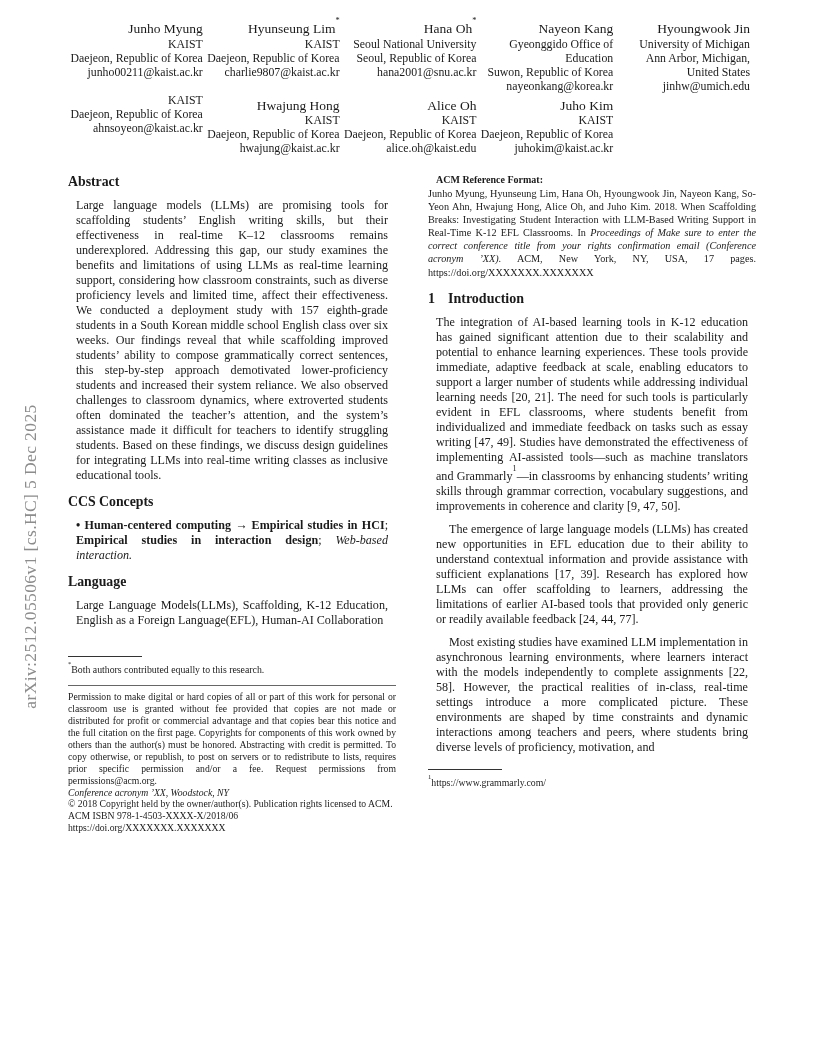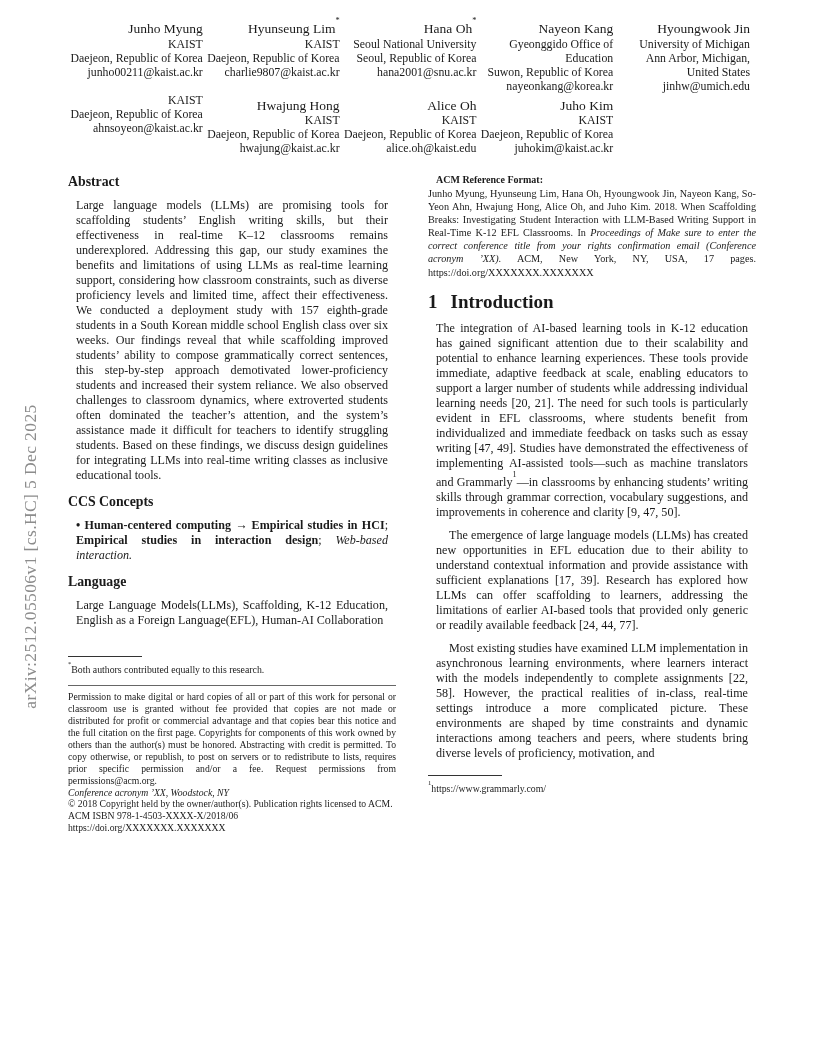--- a/index.html
+++ b/index.html
@@ -83,21 +83,21 @@
   }
   .perm-line { margin:0; font-size:9.7px; line-height:11.9px; }
   .italic { font-style:italic; }
   .acmref {
     margin:2px 0 0;
     font-size:10.2px; line-height:13.1px;
     text-align:justify;
   }
   .acmref-head { font-size:10px; font-weight:700; margin:2px 8px 0; }
   .intro-h {
-    font-size:19px; font-weight:700;
+    font-size:14px; font-weight:700;
     margin:12px 0 5px;
   }
   .intro-h .num { margin-right:13px; }
 </style>
 </head>
 <body>
 
 <div class="page">
 
   <div class="watermark">arXiv:2512.05506v1  [cs.HC]  5 Dec 2025</div>

